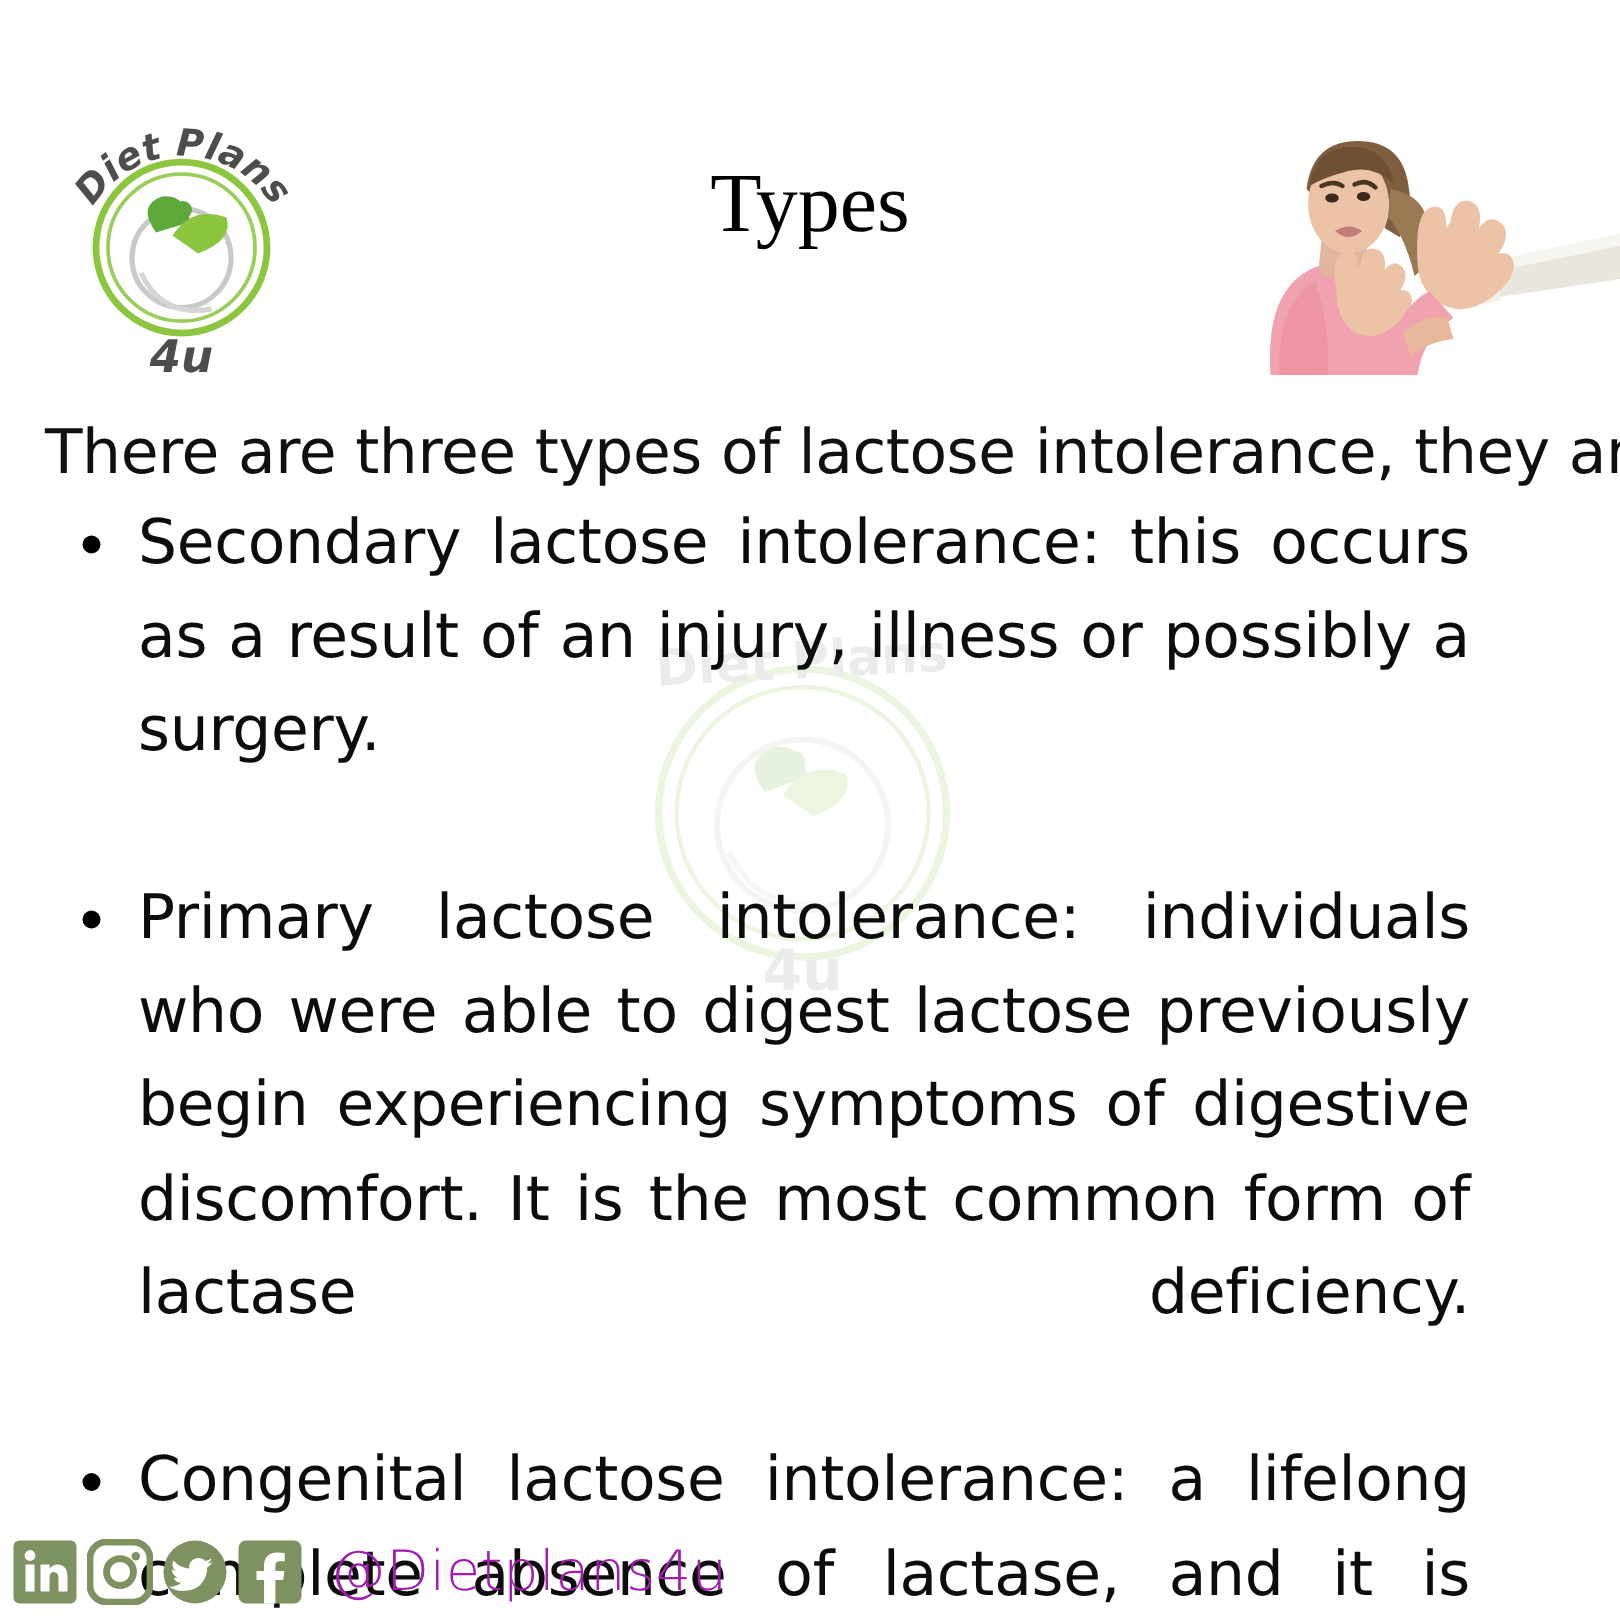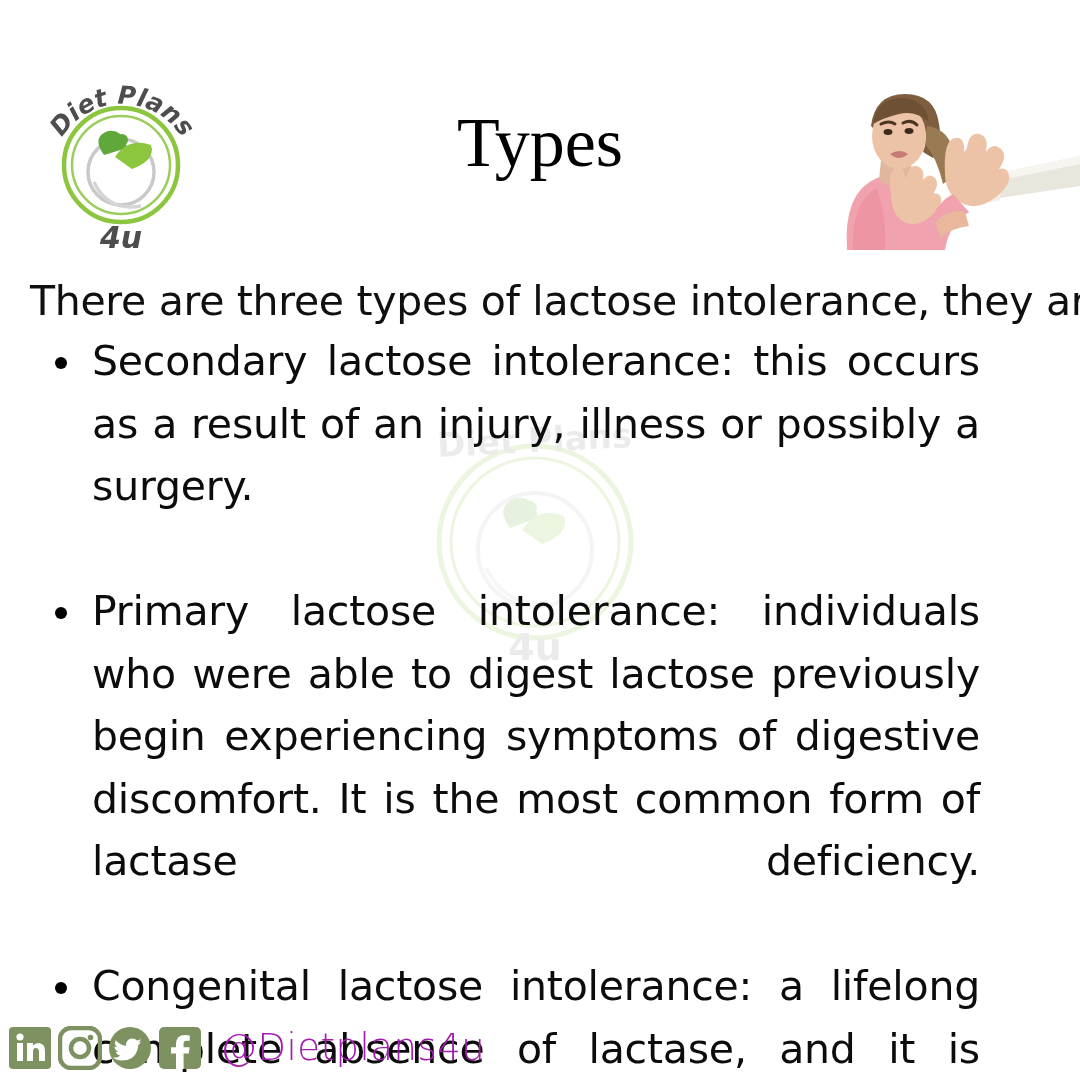--- a/index.html
+++ b/index.html
@@ -52,21 +52,21 @@
     height: 175px;
   }
 
   .page-title {
     position: absolute;
     left: 300px;
     top: 108px;
     width: 480px;
     text-align: center;
     font-family: "Liberation Serif", "DejaVu Serif", serif;
-    font-size: 70px;
+    font-size: 56px;
     line-height: 1;
     color: #000000;
     letter-spacing: 0px;
     white-space: nowrap;
   }
 
   .hero-photo {
     position: absolute;
     left: 795px;
     top: 82px;

